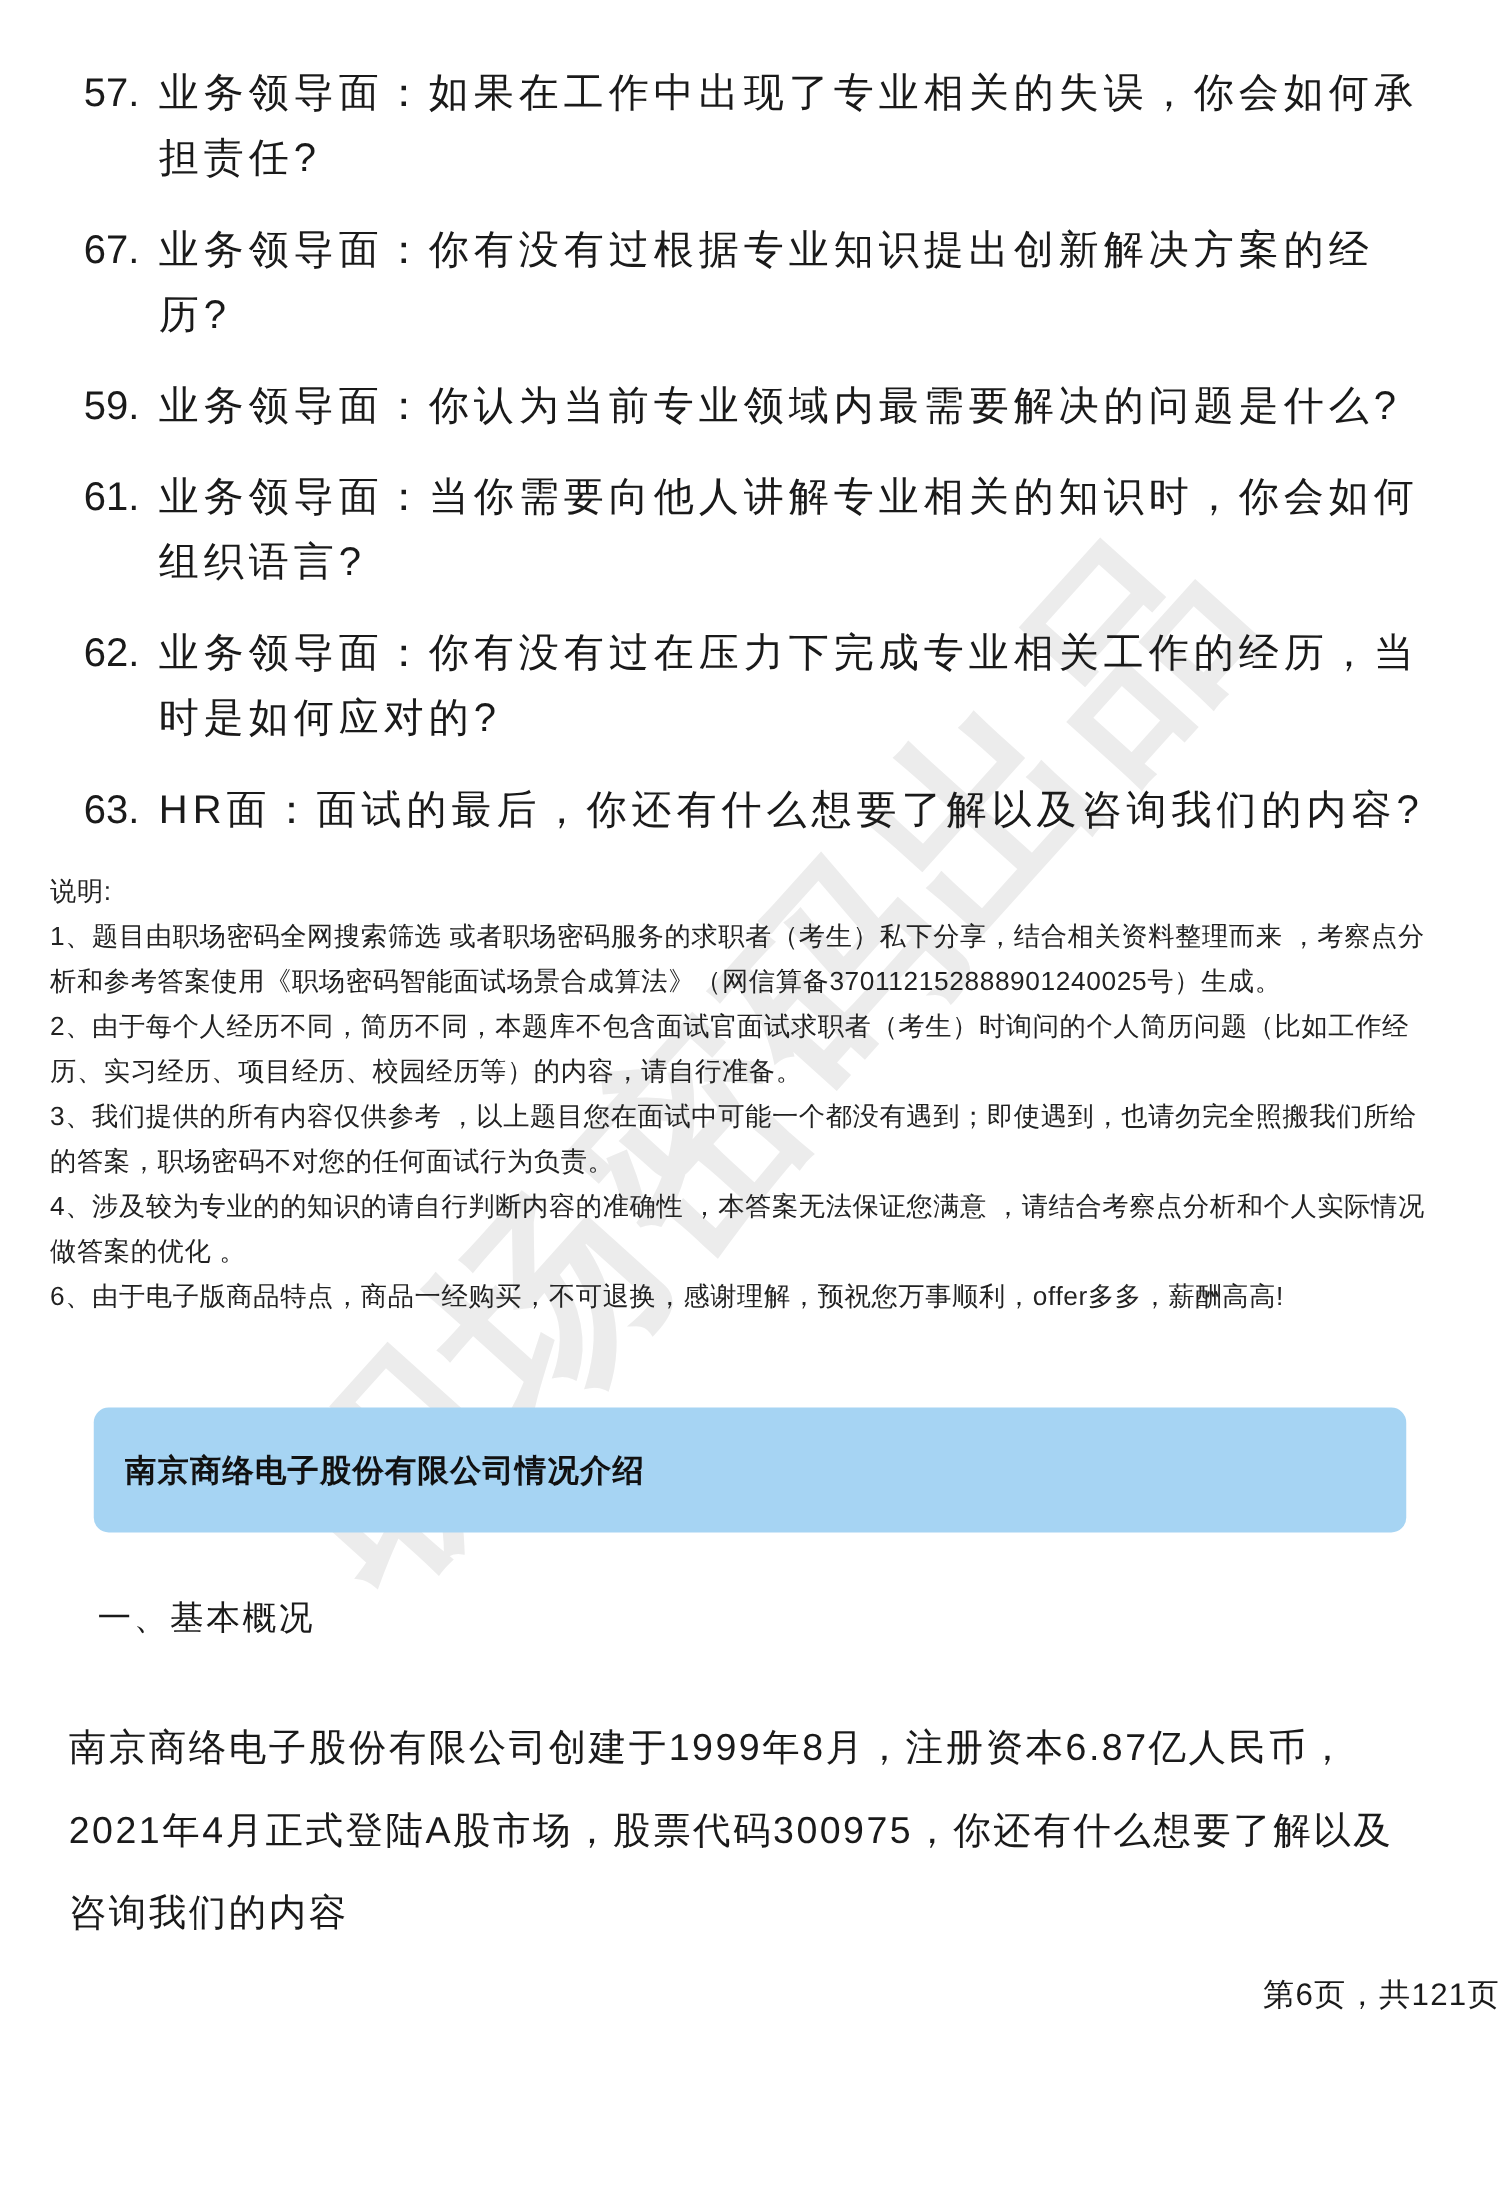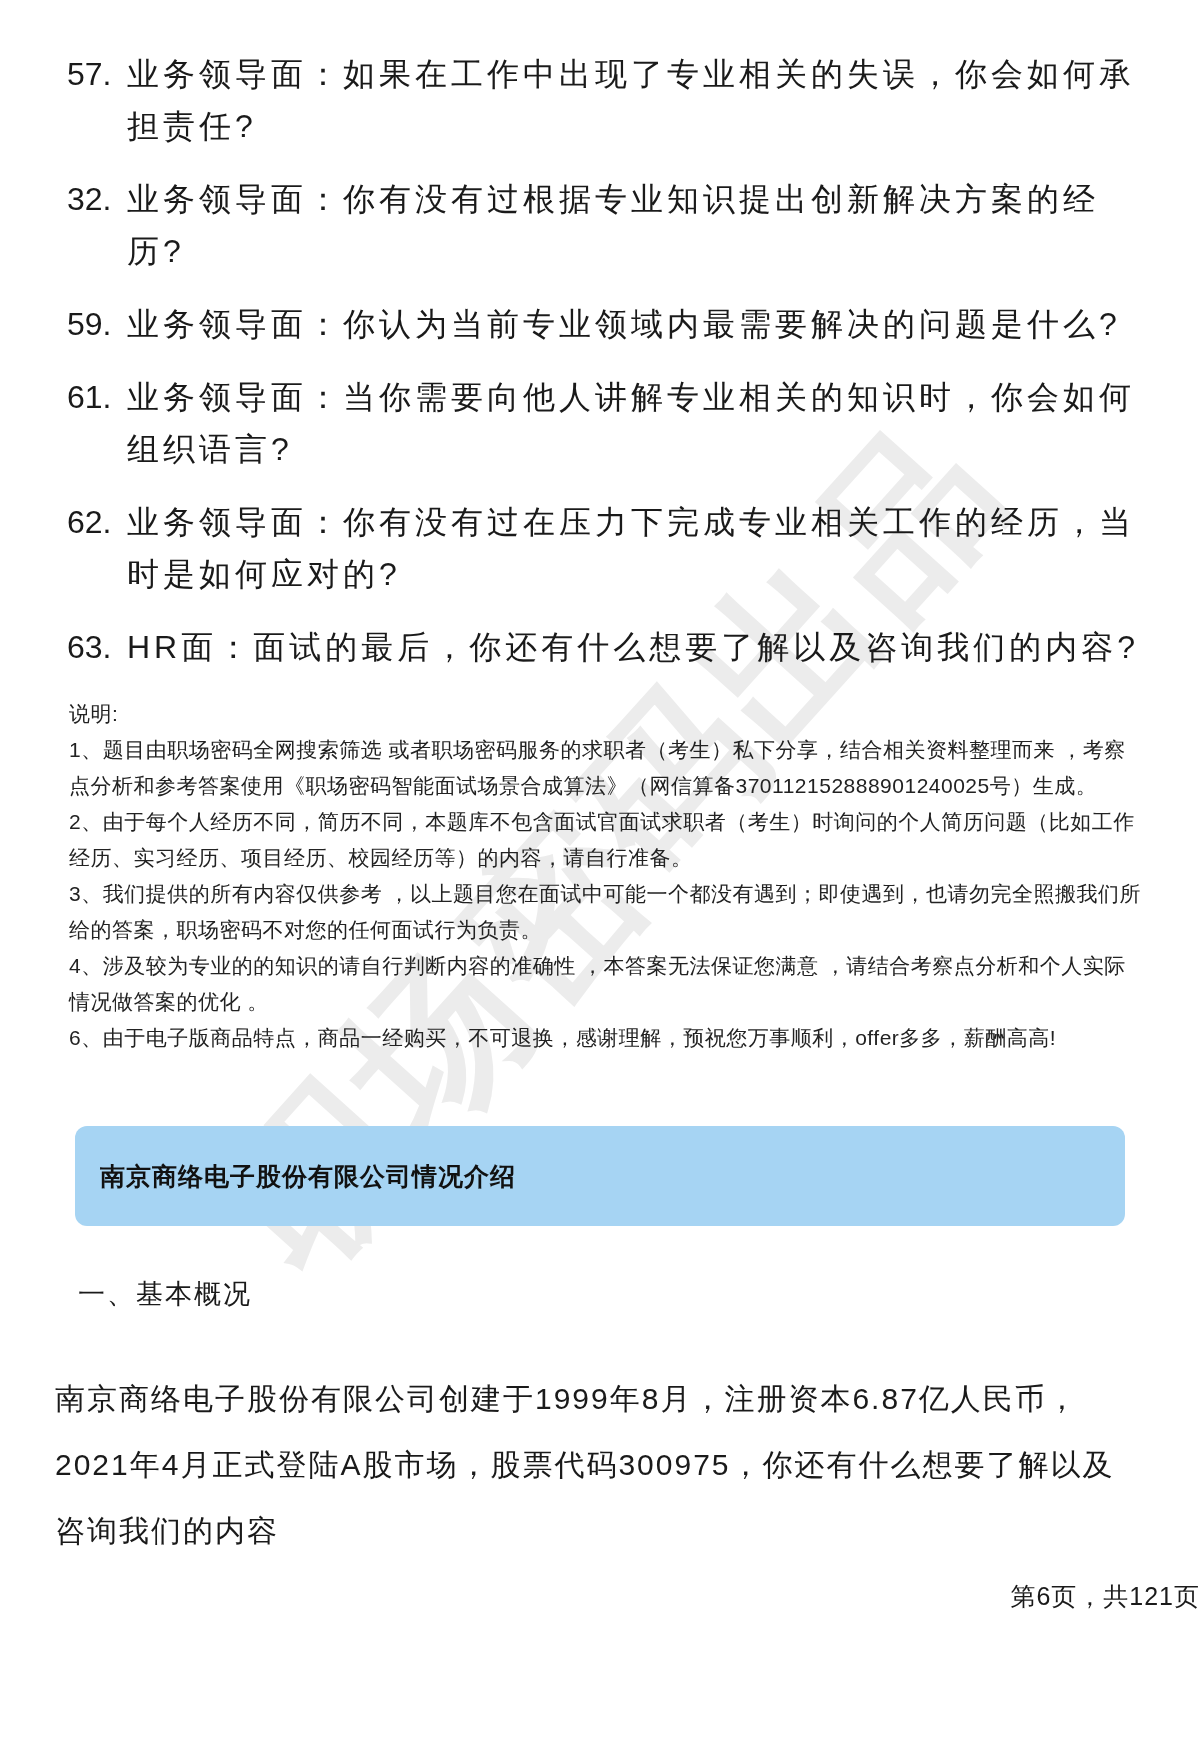--- a/index.html
+++ b/index.html
@@ -43,21 +43,21 @@
   .q-num {
     width: 60px;
     flex: none;
     letter-spacing: 0;
     margin-left: 12px;
   }
   .q-text {
     flex: 1;
   }
   .notes {
-    padding: 2px 55px 0 69px;
+    padding: 2px 55px 0 40px;
     font-size: 21px;
     line-height: 36px;
     letter-spacing: 0.5px;
     color: #222222;
   }
   .notes p { margin: 0; }
   .banner {
     margin: 70px 75px 0 75px;
     height: 100px;
     background: #a6d4f3;
@@ -101,21 +101,21 @@
 <div class="watermark">职场密码出品</div>
 
 <div class="content">
 
   <div class="questions">
     <div class="q-item">
       <span class="q-num">57.</span>
       <span class="q-text">业务领导面：如果在工作中出现了专业相关的失误，你会如何承担责任?</span>
     </div>
     <div class="q-item">
-      <span class="q-num">32.</span>
+      <span class="q-num">67.</span>
       <span class="q-text">业务领导面：你有没有过根据专业知识提出创新解决方案的经历?</span>
     </div>
     <div class="q-item">
       <span class="q-num">59.</span>
       <span class="q-text">业务领导面：你认为当前专业领域内最需要解决的问题是什么?</span>
     </div>
     <div class="q-item">
       <span class="q-num">61.</span>
       <span class="q-text">业务领导面：当你需要向他人讲解专业相关的知识时，你会如何组织语言?</span>
     </div>

